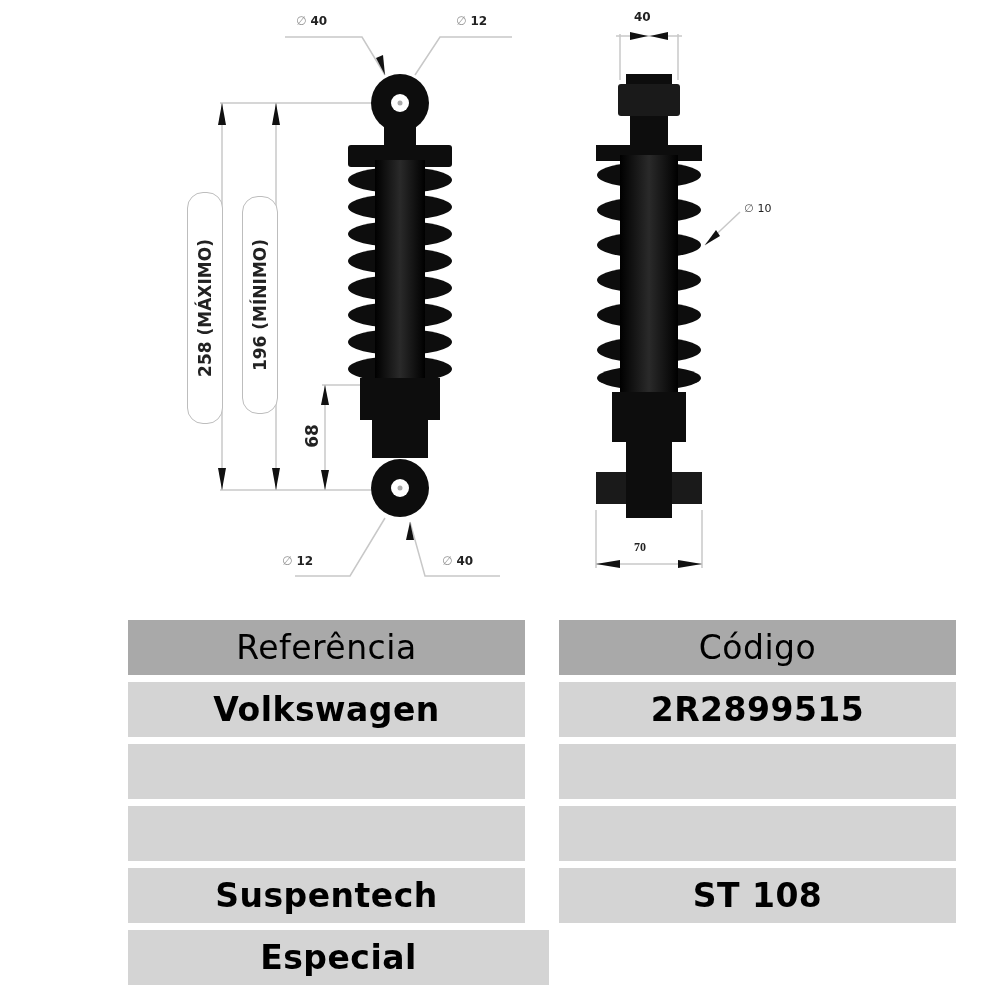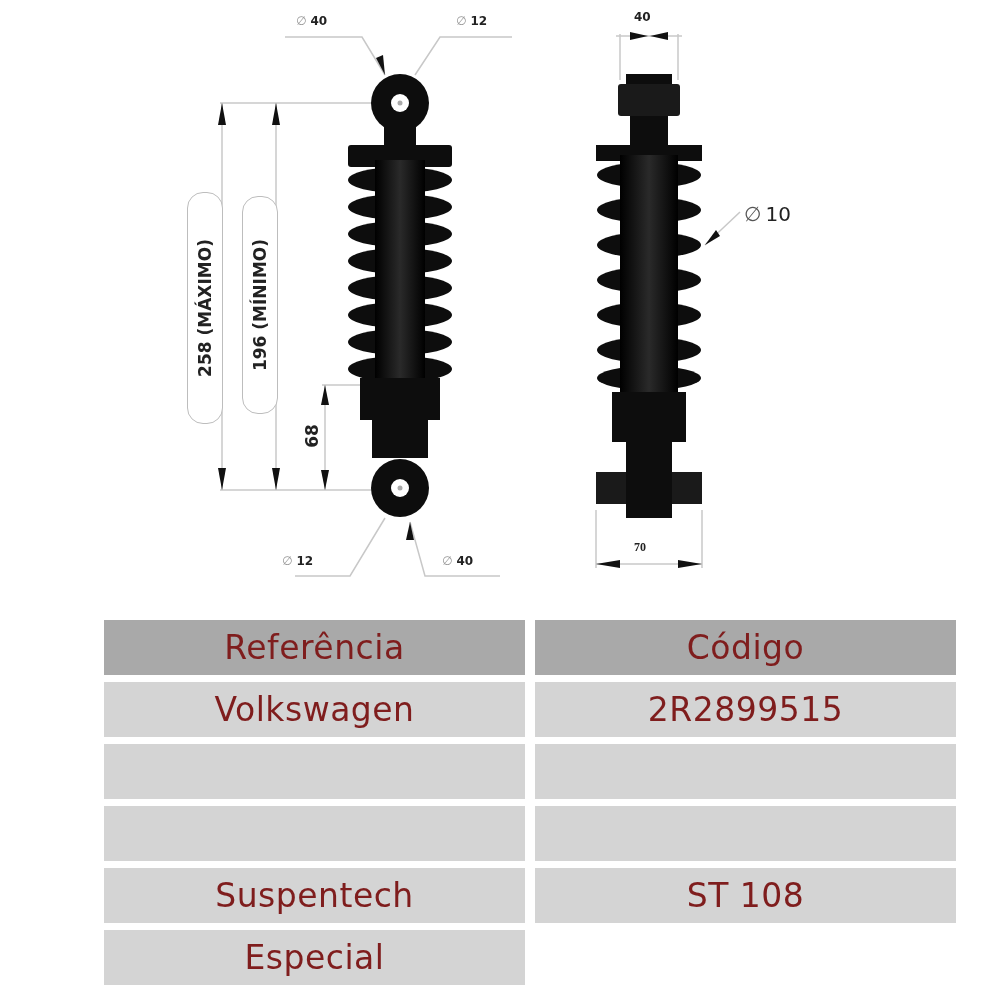--- a/index.html
+++ b/index.html
@@ -9,25 +9,25 @@
   .drawing svg { position: absolute; left: 0; top: 0; }
   .dim-label { position: absolute; font-size: 12px; font-weight: bold; color: #222; white-space: nowrap; }
   .dim-label .phi { color: #9a9a9a; font-weight: normal; margin-right: 4px; }
   .vert-pill { position: absolute; border: 1.5px solid #bdbdbd; border-radius: 16px; background: #fff; }
   .vert-text { position: absolute; left: 50%; top: 50%; transform: translate(-50%, -50%) rotate(-90deg);
                white-space: nowrap; font-size: 17px; font-weight: bold; color: #222; }
   .vert-plain { position: absolute; transform: rotate(-90deg); font-size: 17px; font-weight: bold; color:#222; white-space:nowrap; }
   .table { position: absolute; left: 104px; top: 620px; width: 852px; }
   .row { display: flex; gap: 10px; margin-bottom: 7px; }
   .cell { height: 55px; display: flex; align-items: center; justify-content: center;
-          font-size: 33px; color: #7f1d1d; letter-spacing: 0.5px; }
+          font-size: 33px; color: #000000; letter-spacing: 0.5px; margin-left: 24px; }
   .cell.ref { width: 421px; }
   .cell.code { width: 421px; }
   .row.header .cell { background: #a9a9a9; }
-  .row.body .cell { background: #d4d4d4; }
+  .row.body .cell { background: #d4d4d4; font-weight: bold; }
 </style>
 </head>
 <body>
 
 <div class="drawing">
   <svg width="1000" height="610" viewBox="0 0 1000 610">
     <defs>
       <linearGradient id="bodyGrad" x1="0" x2="1">
         <stop offset="0" stop-color="#000"></stop>
         <stop offset="0.5" stop-color="#2a2a2a"></stop>
@@ -137,21 +137,21 @@
   <div class="vert-plain" style="left:300px; top:426px;">68</div>
 
   <div class="dim-label" style="left:282px; top:554px;">
     <span class="phi">∅</span><span>12</span>
   </div>
   <div class="dim-label" style="left:442px; top:554px;">
     <span class="phi">∅</span><span>40</span>
   </div>
 
   <div class="dim-label" style="left:634px; top:10px;">40</div>
-  <div class="dim-label" style="left:744px; top:202px; font-size:20px; font-weight:normal;">
+  <div class="dim-label" style="left:744px; top:202px; font-size:11px; font-weight:normal;">
     <span class="phi" style="color:#555;">∅</span><span>10</span>
   </div>
   <div class="dim-label" style="left:634px; top:540px;font-family:Liberation Serif, serif;">70</div>
 </div>
 
 <div class="table">
   <div class="row header">
     <div class="cell ref">Referência</div>
     <div class="cell code">Código</div>
   </div>

